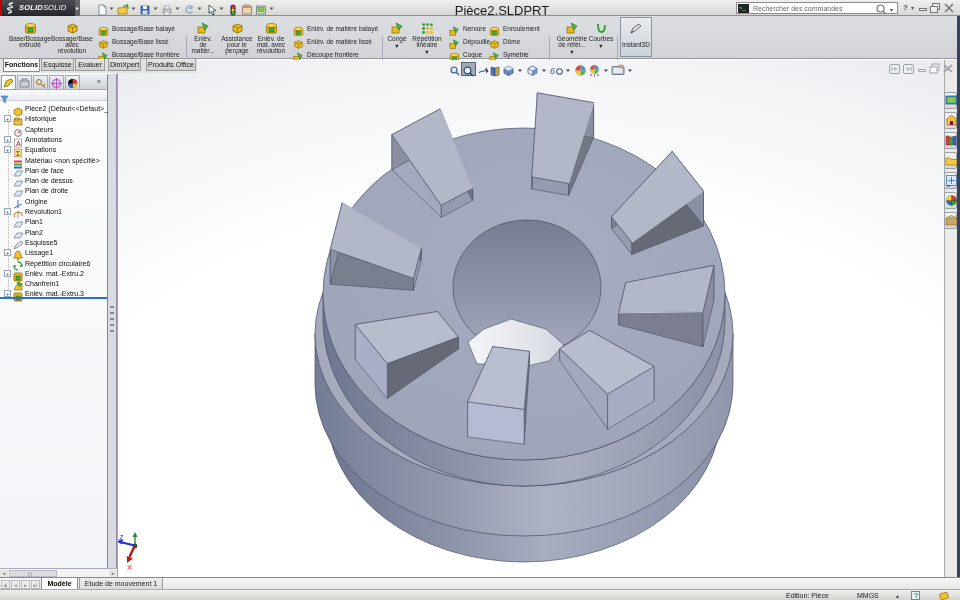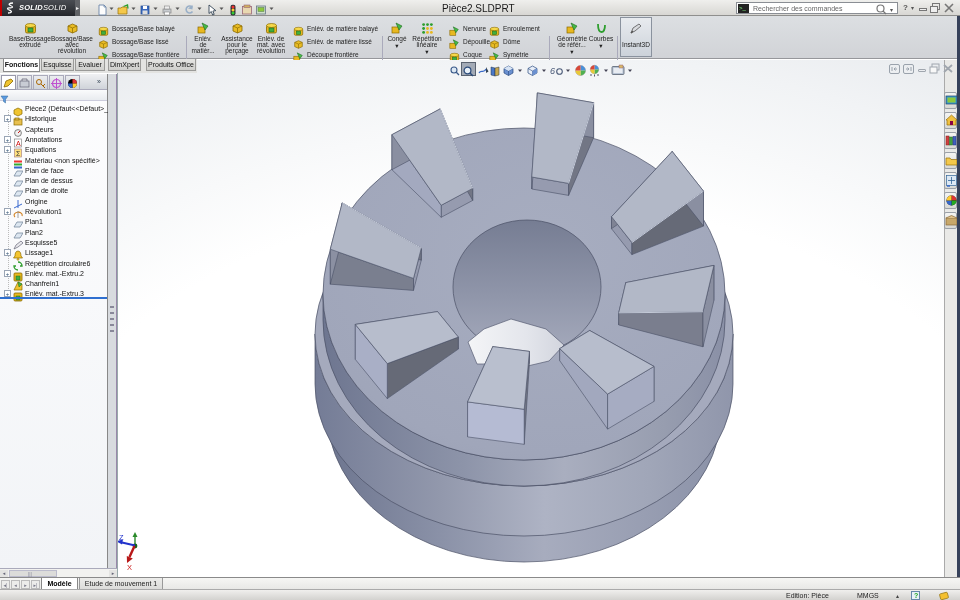--- a/index.html
+++ b/index.html
@@ -71,21 +71,21 @@
         <rect x="1.5" y="2.5" width="9" height="7.5" fill="#e8d8b0" stroke="#967" stroke-width="0.8"></rect>
         <rect x="3" y="1" width="6" height="2.5" fill="#d0b060" stroke="#967" stroke-width="0.6"></rect>
       </svg></div>
     <div class="ab" style="left:255px;top:2px;"><svg width="12" height="12" viewBox="0 0 12 12" xmlns="http://www.w3.org/2000/svg">
         <rect x="1.5" y="2" width="9" height="8" fill="#cfe0c8" stroke="#678" stroke-width="0.8"></rect>
         <rect x="3" y="3.5" width="6" height="4" fill="#8cc83c" stroke="#575" stroke-width="0.5"></rect>
       </svg></div>
     <svg class="ab" style="left:269px;top:7px;" width="5" height="4" viewBox="0 0 5 4">
       <path d="M0.5,0.5 L4.5,0.5 L2.5,3 Z" fill="#555"></path>
     </svg>
-  <div class="ab" style="left:442px;top:3px;width:120px;font-size:10px;color:#1a1a1a;text-align:left;">Pièce2.SLDPRT</div>
+  <div class="ab" style="left:442px;top:3px;width:120px;font-size:13px;color:#1a1a1a;text-align:center;">Pièce2.SLDPRT</div>
   <div class="ab" style="left:736px;top:2px;width:162px;height:12px;background:#fff;border:1px solid #8a8e94;">
     <div class="ab" style="left:1px;top:1px;width:11px;height:9px;background:#222;">
         <span style="color:#8f8;font-size:6px;position:absolute;left:1px;top:1px;">&gt;_</span>
       </div>
     <span class="ab" style="left:16px;top:2px;font-size:7px;color:#666;">Rechercher des commandes</span>
     <svg class="ab" style="left:138px;top:0px;" width="13" height="12">
         <circle cx="5.5" cy="5.5" r="3.5" fill="none" stroke="#777" stroke-width="1.2"></circle>
         <path d="M8 8 L11 11" stroke="#777" stroke-width="1.3"></path>
       </svg>
     <span class="ab" style="left:153px;top:3px;font-size:6px;color:#555;">▾</span>

